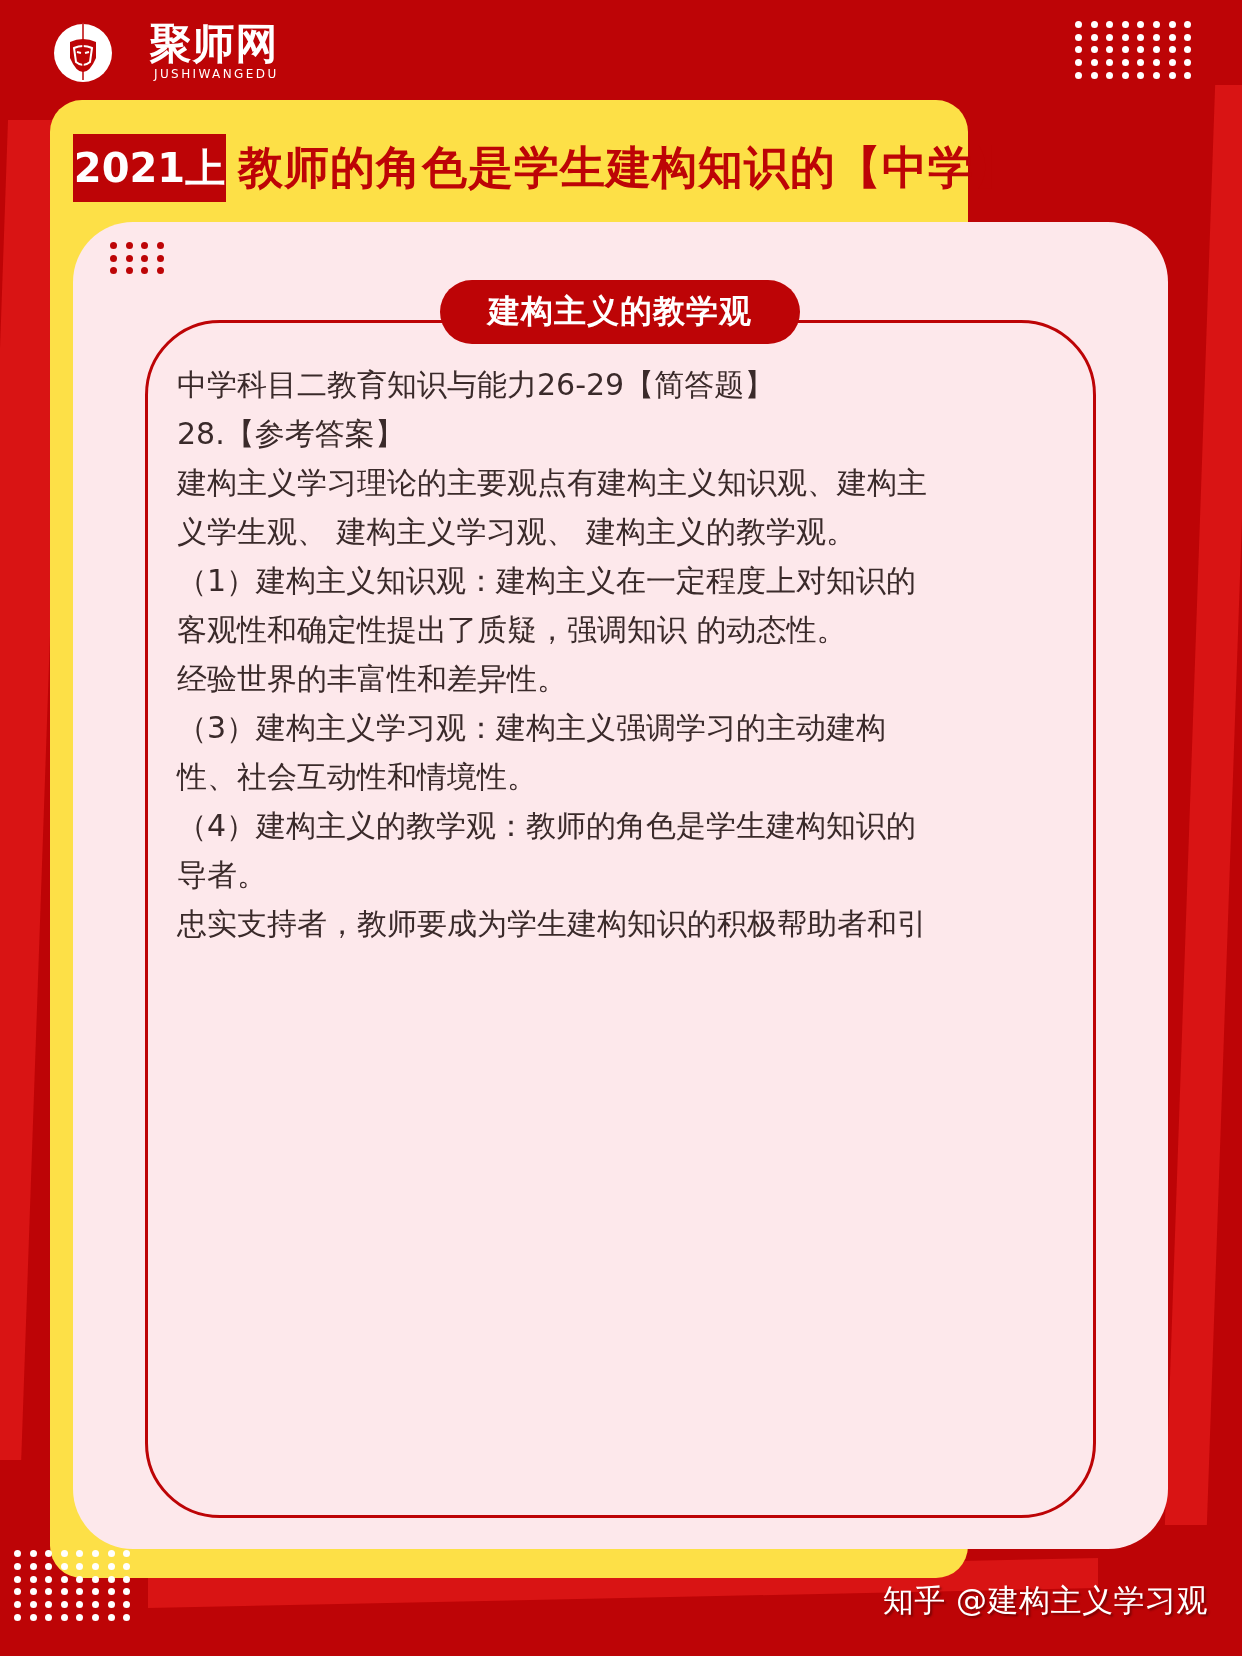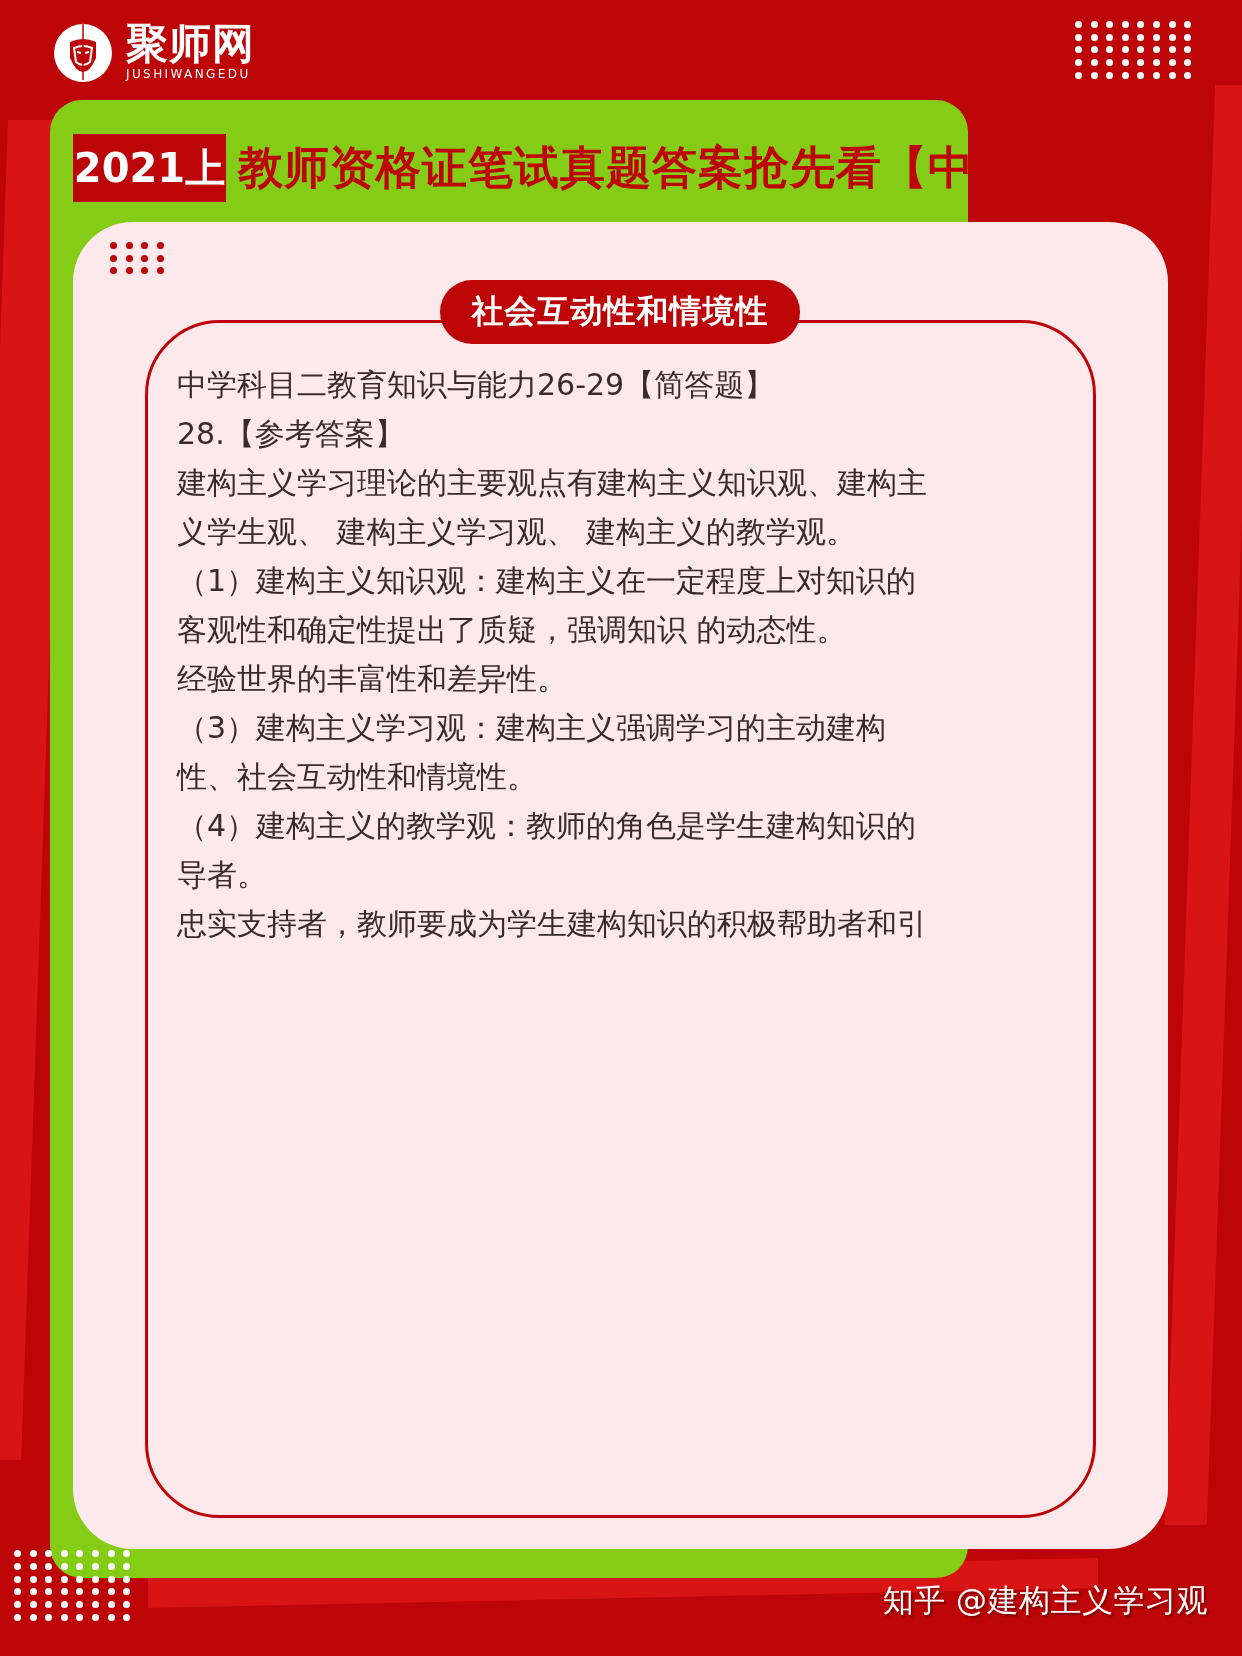--- a/index.html
+++ b/index.html
@@ -18,33 +18,33 @@
   }
   .bg-slab-bottom {
     position: absolute; left: 148px; top: 1578px; width: 950px; height: 30px;
     background: #d91414; transform: skewY(-1.2deg); transform-origin: top left;
   }
   
   .logo { position: absolute; left: 50px; top: 18px; display: flex; align-items: center; gap: 10px; }
   .logo-icon { width: 66px; height: 66px; }
   .logo-text-wrap { display: flex; flex-direction: column; color: #fff; }
   .logo-name { font-size: 42px; font-weight: bold; line-height: 46px; letter-spacing: 1px; text-align: right; }
-  .logo-sub { font-size: 12px; letter-spacing: 2.4px; line-height: 14px; }
+  .logo-sub { font-size: 12px; letter-spacing: 2.4px; line-height: 14px; margin-left: 28px; }
   .dots {
     position: absolute; display: grid; gap: 0;
   }
   .dot { border-radius: 50%; }
   .dots-top { left: 1075px; top: 21px; grid-template-columns: repeat(8, 15.6px); grid-auto-rows: 12.7px; }
   .dots-top .dot { width: 7px; height: 7px; background: #fff; }
   .dots-bottom { left: 14px; top: 1550px; grid-template-columns: repeat(8, 15.6px); grid-auto-rows: 12.8px; }
   .dots-bottom .dot { width: 7px; height: 7px; background: #fff; }
   
   .card {
     position: absolute; left: 50px; top: 100px; width: 918px; height: 1478px;
-    background: #84cc16;
+    background: #fde047;
     border-radius: 32px;
   }
   .title-row { position: absolute; left: 23px; top: 34px; display: flex; align-items: center; }
   .year-badge {
     background: #bd0406; color: #fff; font-weight: bold; font-size: 40px;
     height: 68px; width: 153px; display: flex; align-items: center; justify-content: center;
   }
   .title-text {
     color: #bd0406; font-weight: bold; font-size: 45px; margin-left: 12px; letter-spacing: 1px;
     white-space: nowrap;
@@ -136,42 +136,42 @@
     <span class="dot"></span>
     <span class="dot"></span>
     <span class="dot"></span>
     <span class="dot"></span>
     <span class="dot"></span>
 </div>
 
 <div class="card">
   <div class="title-row">
     <div class="year-badge">2021上</div>
-    <div class="title-text">教师资格证笔试真题答案抢先看【中学】</div>
+    <div class="title-text">教师的角色是学生建构知识的【中学】</div>
   </div>
 
   <div class="pink-panel"></div>
 
   <div class="dots-pink">
     <span class="dot"></span>
       <span class="dot"></span>
       <span class="dot"></span>
       <span class="dot"></span>
     <span class="dot"></span>
       <span class="dot"></span>
       <span class="dot"></span>
       <span class="dot"></span>
     <span class="dot"></span>
       <span class="dot"></span>
       <span class="dot"></span>
       <span class="dot"></span>
   </div>
 
   <div class="frame"></div>
-  <div class="section-pill">社会互动性和情境性</div>
+  <div class="section-pill">建构主义的教学观</div>
 
   <div class="content">
     <p>中学科目二教育知识与能力26-29【简答题】</p>
     <p>28.【参考答案】</p>
     <p>建构主义学习理论的主要观点有建构主义知识观、建构主</p>
     <p>义学生观、 建构主义学习观、 建构主义的教学观。</p>
     <p>（1）建构主义知识观：建构主义在一定程度上对知识的</p>
     <p>客观性和确定性提出了质疑，强调知识 的动态性。</p>
     <p>经验世界的丰富性和差异性。</p>
     <p>（3）建构主义学习观：建构主义强调学习的主动建构</p>

